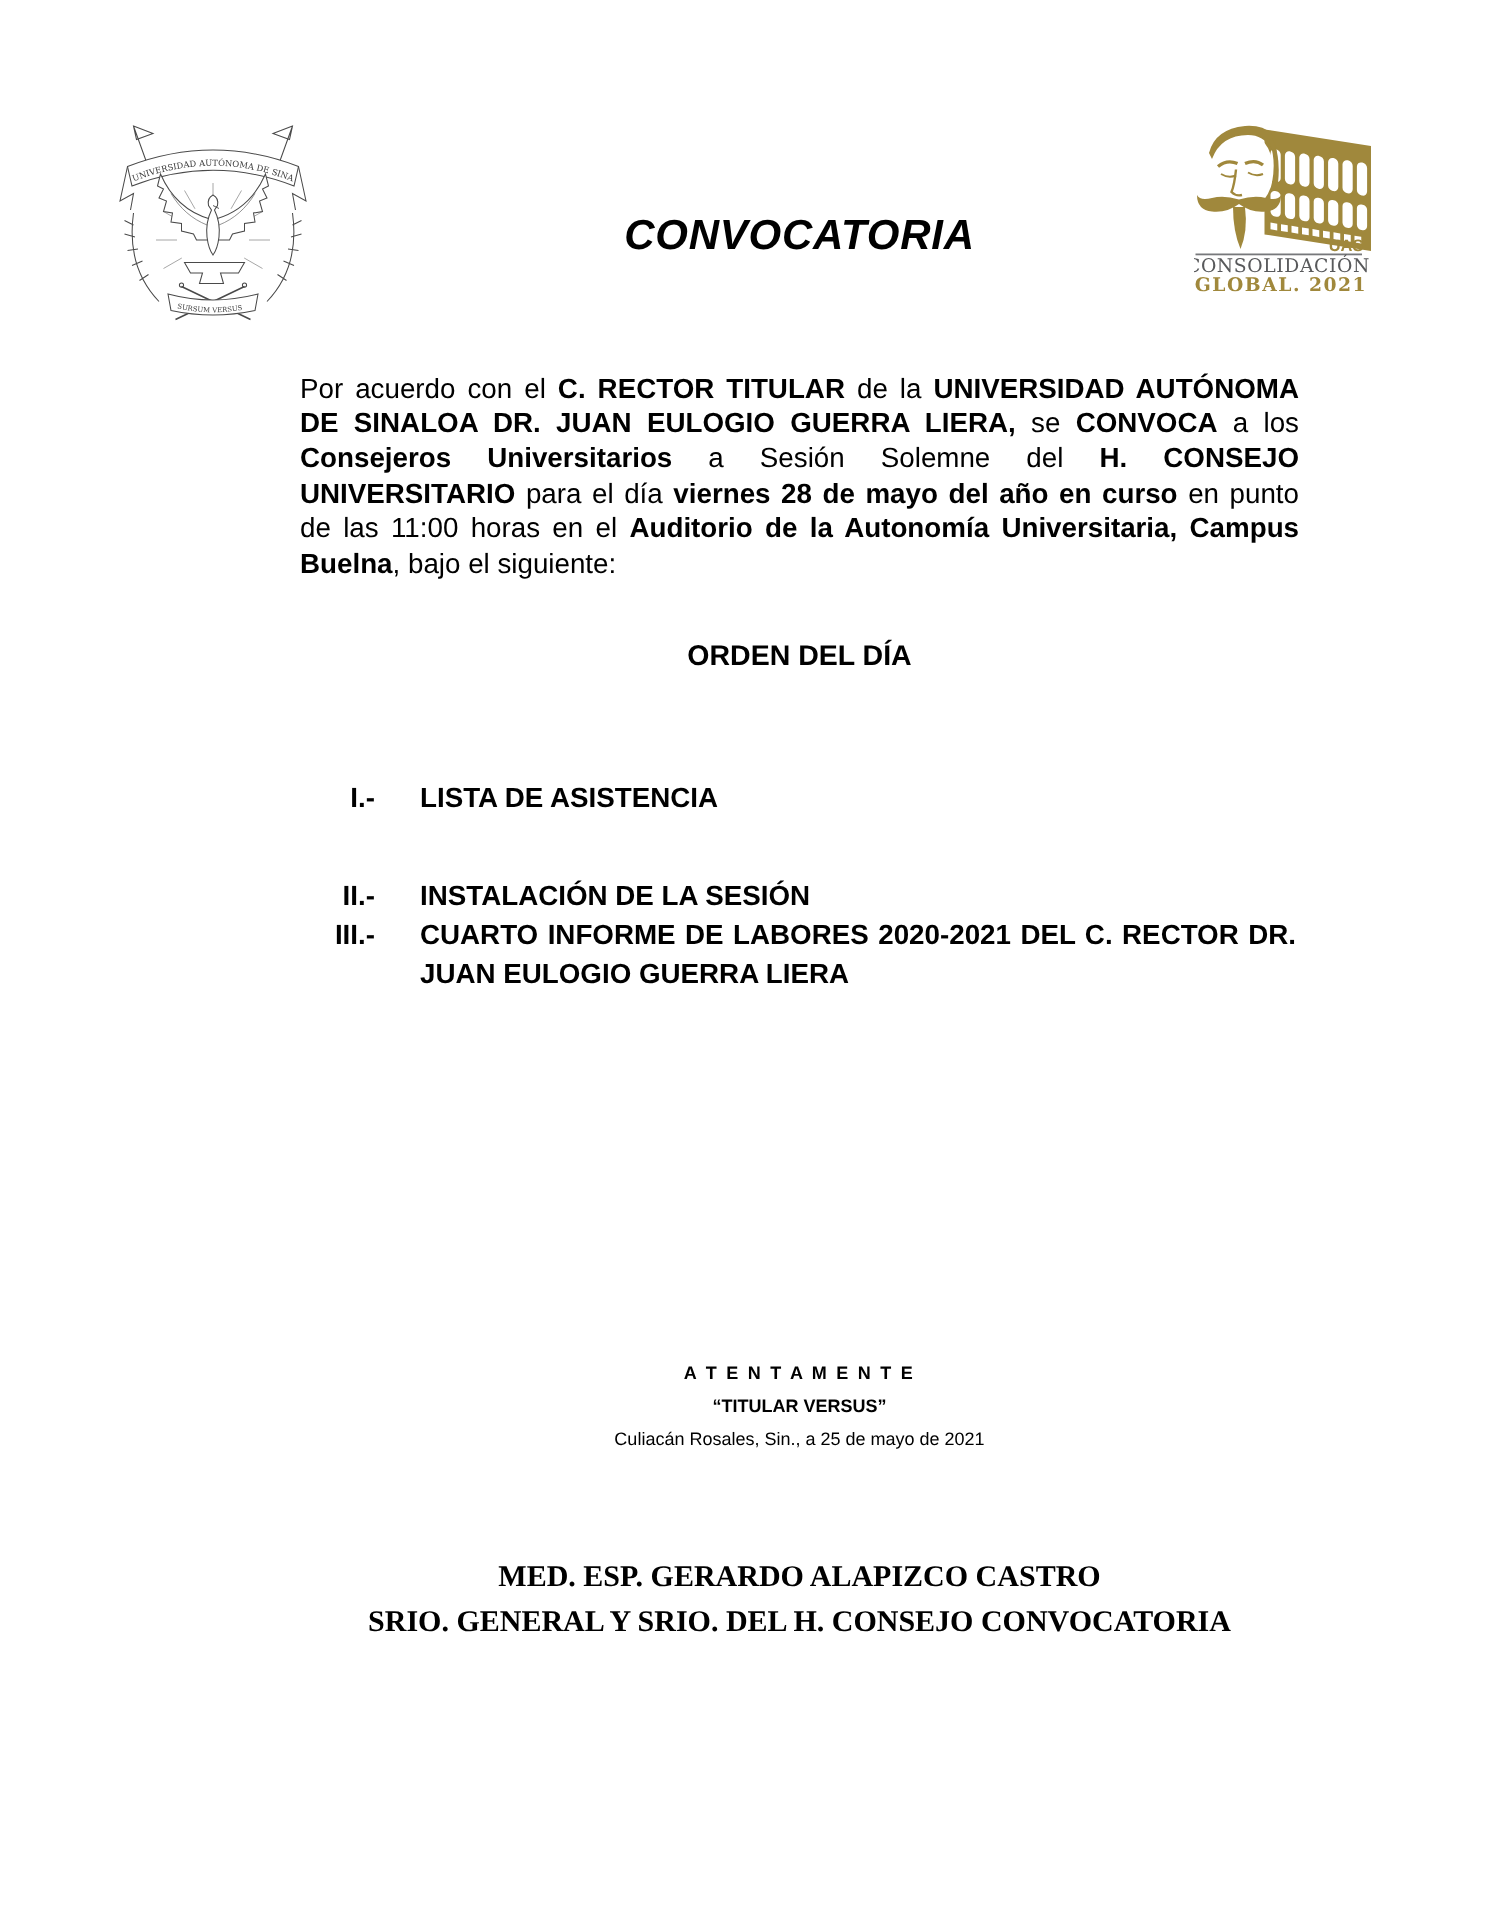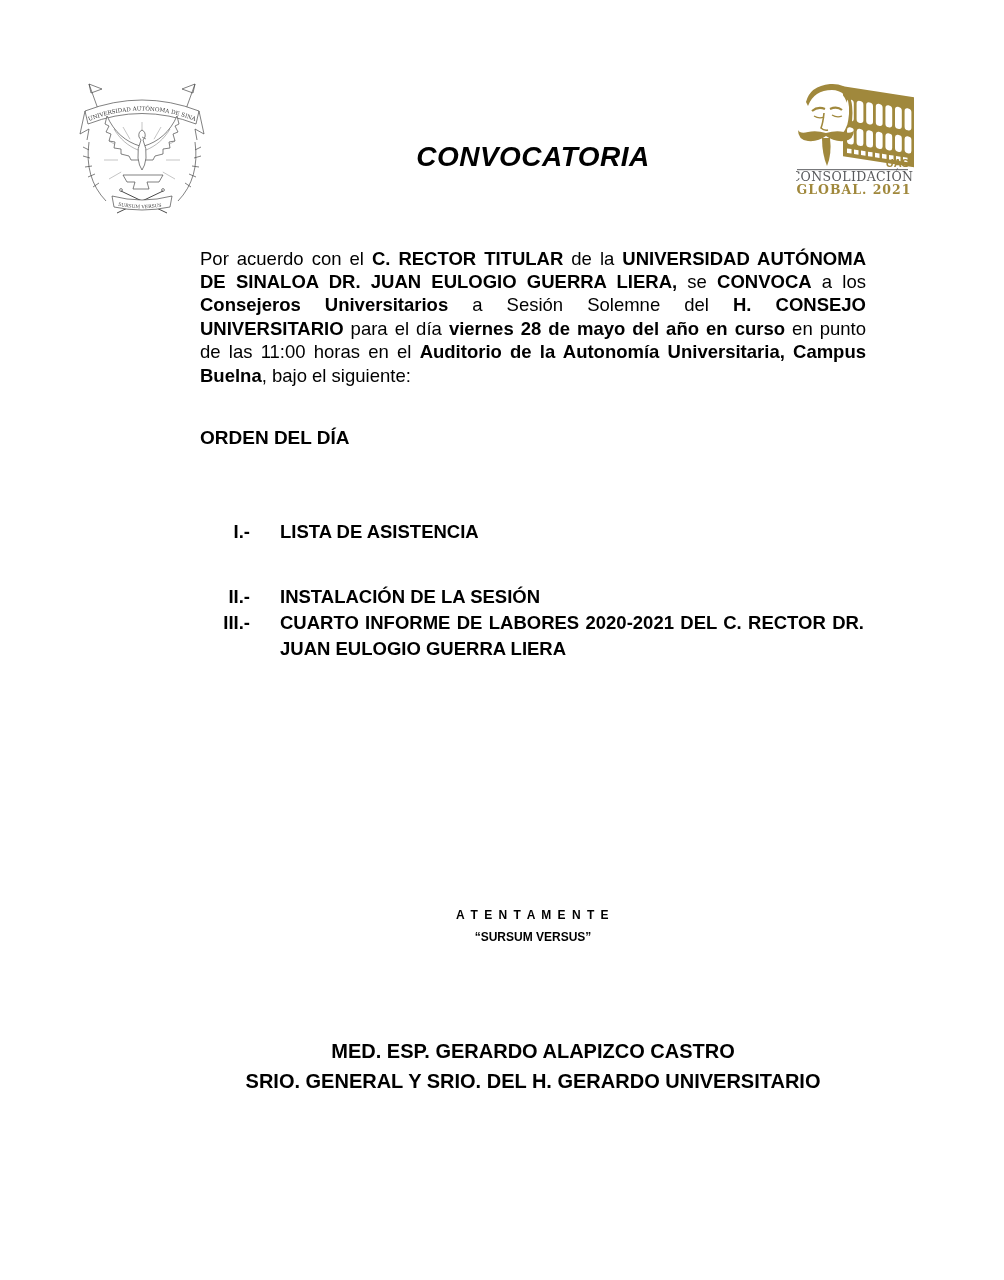--- a/index.html
+++ b/index.html
@@ -21,21 +21,21 @@
     font-style:italic;
   }
   .intro{
     position:absolute;left:200px;top:228px;width:666px;
     font-size:18.5px;line-height:23.4px;
     text-align:justify;
   }
   .b{font-weight:bold;}
   .orden{
     position:absolute;left:200px;top:426px;width:666px;
-    font-weight:bold;font-size:19px;line-height:24px;
+    text-align:center;font-weight:bold;font-size:19px;line-height:24px;
   }
   .agenda{
     position:absolute;left:200px;top:519px;width:666px;
     font-weight:bold;font-size:18.5px;line-height:26px;
   }
   .agenda-item{white-space:nowrap;}
   .agenda-item .num{
     display:inline-block;width:50px;text-align:right;vertical-align:top;
   }
   .agenda-item .txt{
@@ -46,21 +46,21 @@
   .agenda-item:nth-child(2){}
   .agenda-item:nth-child(3){margin-bottom:40px;}
   .closing{
     position:absolute;left:200px;top:904px;width:666px;
     text-align:center;font-size:12px;line-height:22px;
   }
   .closing .atent{font-weight:bold;letter-spacing:1.5px;}
   .closing .motto{font-weight:bold;}
   .signature{
     position:absolute;left:200px;top:1036px;width:666px;
-    text-align:center;font-weight:bold;font-size:20px;line-height:30px;
+    text-align:center;font-weight:bold;font-size:20px;line-height:30px;font-family:Liberation Serif, serif;
   }
   svg text{user-select:none;}
 </style>
 </head>
 <body>
 
 <div class="page">
 
   <svg class="seal" width="132" height="135" viewBox="0 0 132 135">
     <g stroke="#4a4a4a" stroke-width="0.7" fill="none">
@@ -179,21 +179,22 @@
     <div class="agenda-item">
       <span class="num">II.-</span><span class="txt">INSTALACIÓN DE LA SESIÓN</span>
     </div>
     <div class="agenda-item">
       <span class="num">III.-</span><span class="txt">CUARTO INFORME DE LABORES 2020-2021 DEL C. RECTOR DR. JUAN EULOGIO GUERRA LIERA</span>
     </div>
   </div>
 
   <div class="closing">
     <div class="atent">A T E N T A M E N T E</div>
-    <div class="motto">“SURSUM VERSUS”</div>
+    <div class="motto">“TITULAR VERSUS”</div>
+    <div class="dateline">Culiacán Rosales, Sin., a 25 de mayo de 2021</div>
   </div>
 
   <div class="signature">
     <div>MED. ESP. GERARDO ALAPIZCO CASTRO</div>
-    <div>SRIO. GENERAL Y SRIO. DEL H. GERARDO UNIVERSITARIO</div>
+    <div>SRIO. GENERAL Y SRIO. DEL H. CONSEJO CONVOCATORIA</div>
   </div>
 
 </div>
 
 </body></html>

